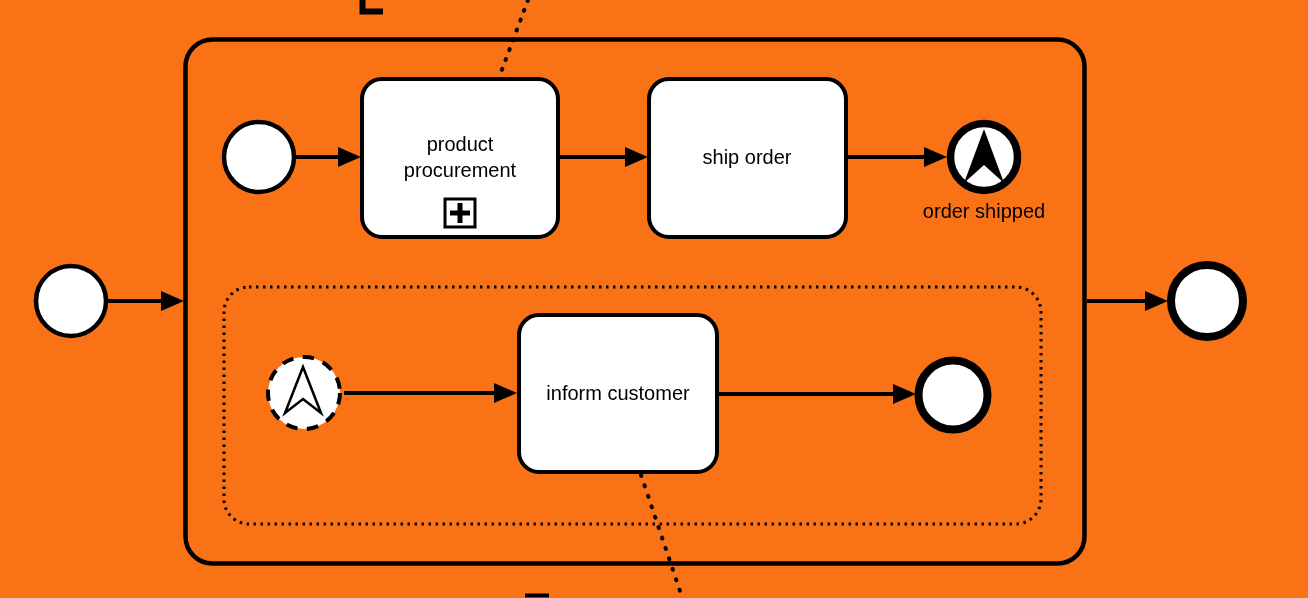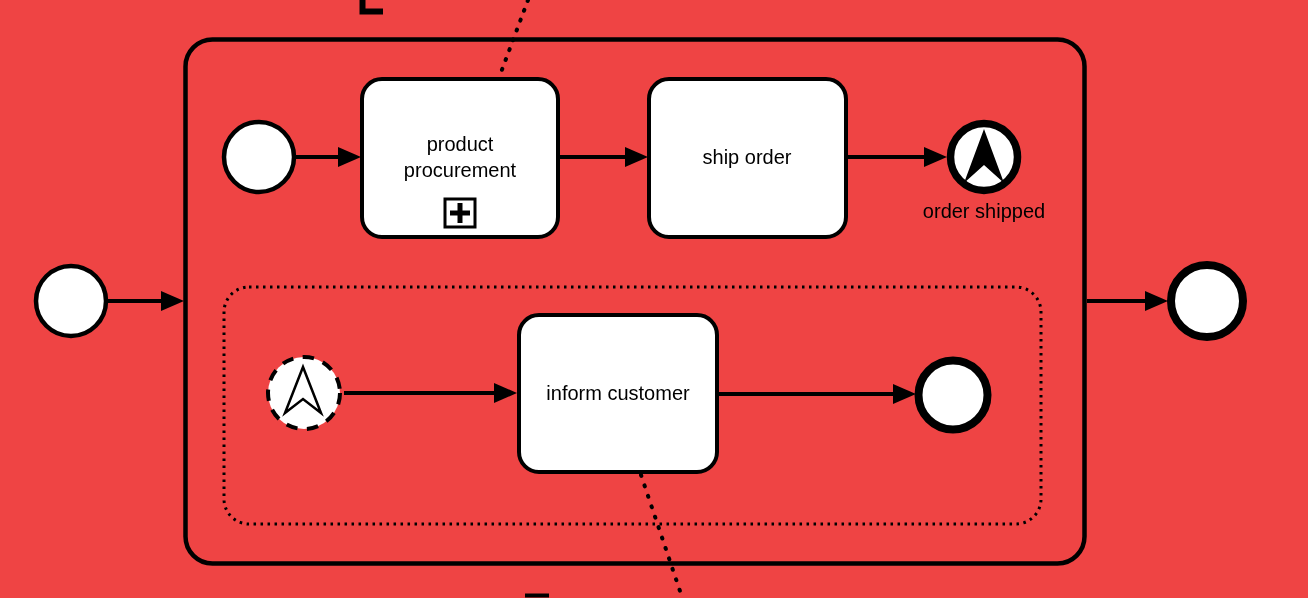--- a/index.html
+++ b/index.html
@@ -5,21 +5,21 @@
   html, body {
     margin: 0;
     padding: 0;
     background: #ffffff;
     font-family: "Liberation Sans", sans-serif;
   }
   .canvas-wrap {
     position: relative;
     width: 1308px;
     height: 598px;
-    background: #ef4444;
+    background: #f97316;
     overflow: hidden;
   }
   svg text {
     font-family: "Liberation Sans", sans-serif;
     fill: #000000;
   }
 </style>
 </head>
 <body>
 

